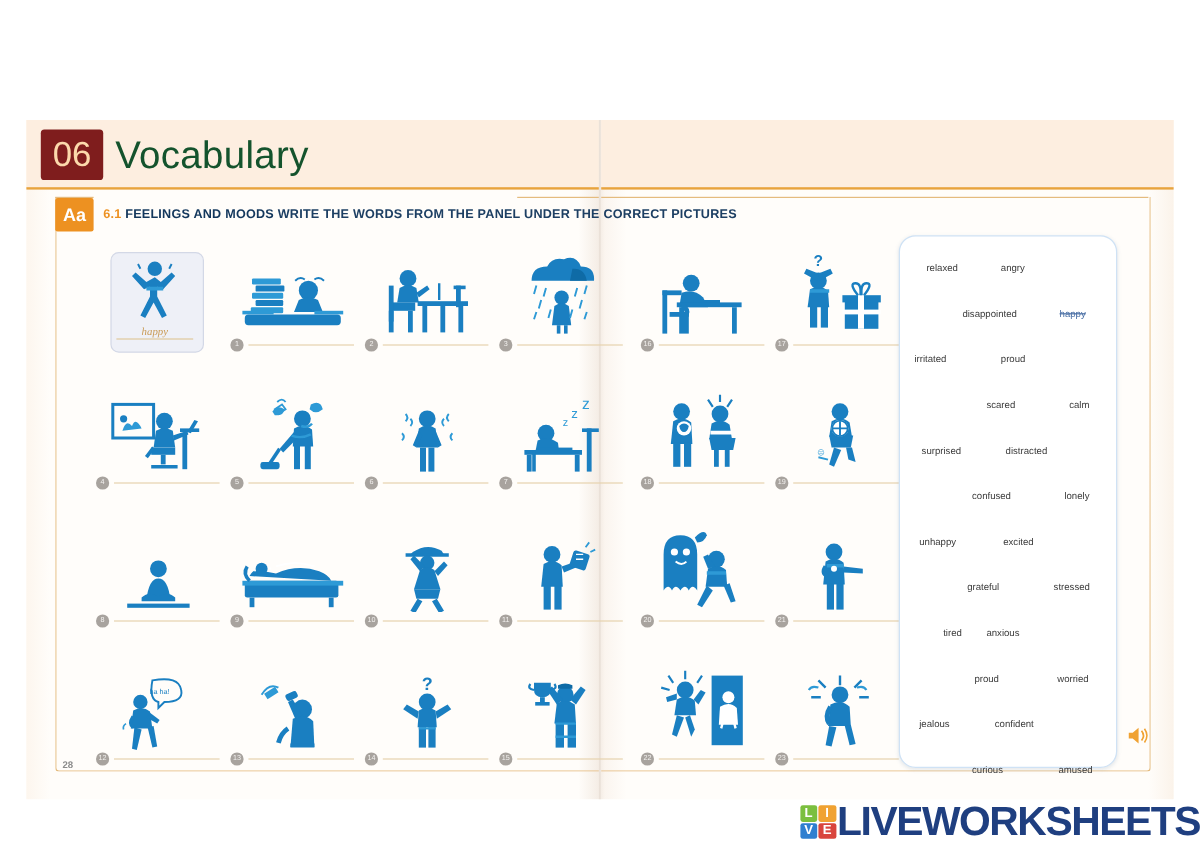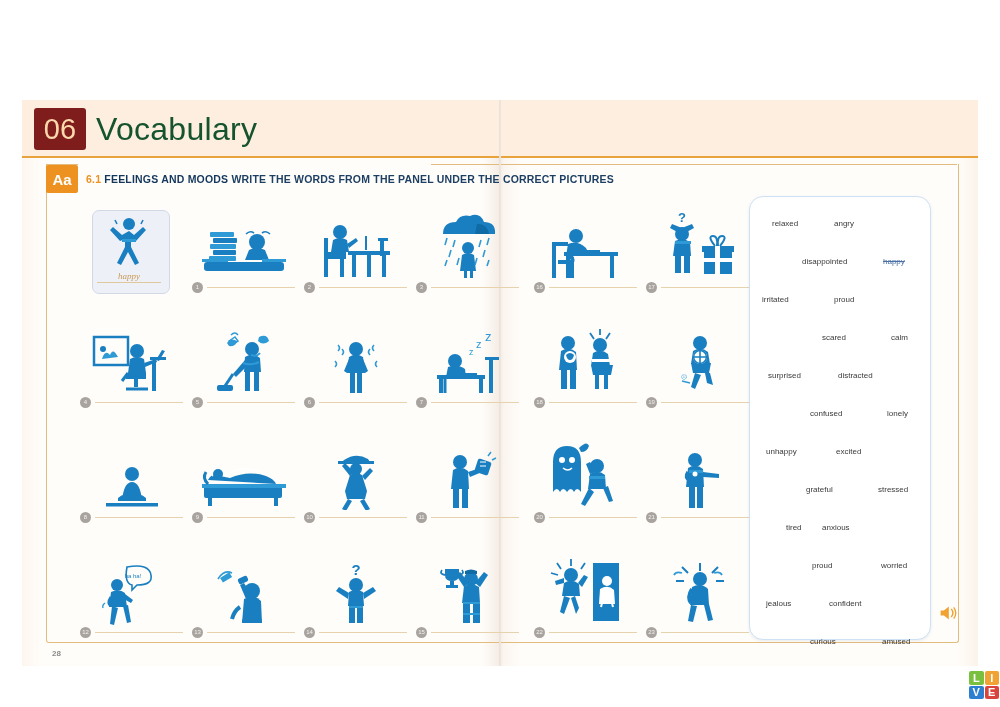--- a/index.html
+++ b/index.html
@@ -126,21 +126,21 @@
     position:absolute;font-size:8px;color:#3a3a3a;white-space:nowrap;
     font-family:"Liberation Sans", sans-serif;
   }
   .wordpanel .w.used{
     color:#4a6fa5;text-decoration:line-through;
     text-decoration-color:#4a6fa5;
   }
 
   
   .pageno{
-    position:absolute;left:30px;bottom:8px;
+    position:absolute;left:30px;bottom:24px;
     font-size:8px;color:#8b8b8b;font-weight:bold;
   }
   .lw-logo{
     position:absolute;right:0px;bottom:0px;height:44px;
     display:flex;align-items:center;
   }
   .lw-tiles{
     width:30px;height:28px;display:grid;
     grid-template-columns:1fr 1fr;grid-template-rows:1fr 1fr;
     gap:1px;margin-right:1px;
@@ -704,14 +704,15 @@
     </svg>
   </div>
 
   <div class="lw-logo">
     <div class="lw-tiles" id="lw-tiles">
         <span style="background: rgb(123, 191, 63);">L</span>
         <span style="background: rgb(240, 162, 50);">I</span>
         <span style="background: rgb(47, 127, 208);">V</span>
         <span style="background: rgb(217, 69, 61);">E</span>
       </div>
+    <div class="lw-word">LIVEWORKSHEETS</div>
   </div>
 </div>
 
 </body></html>

